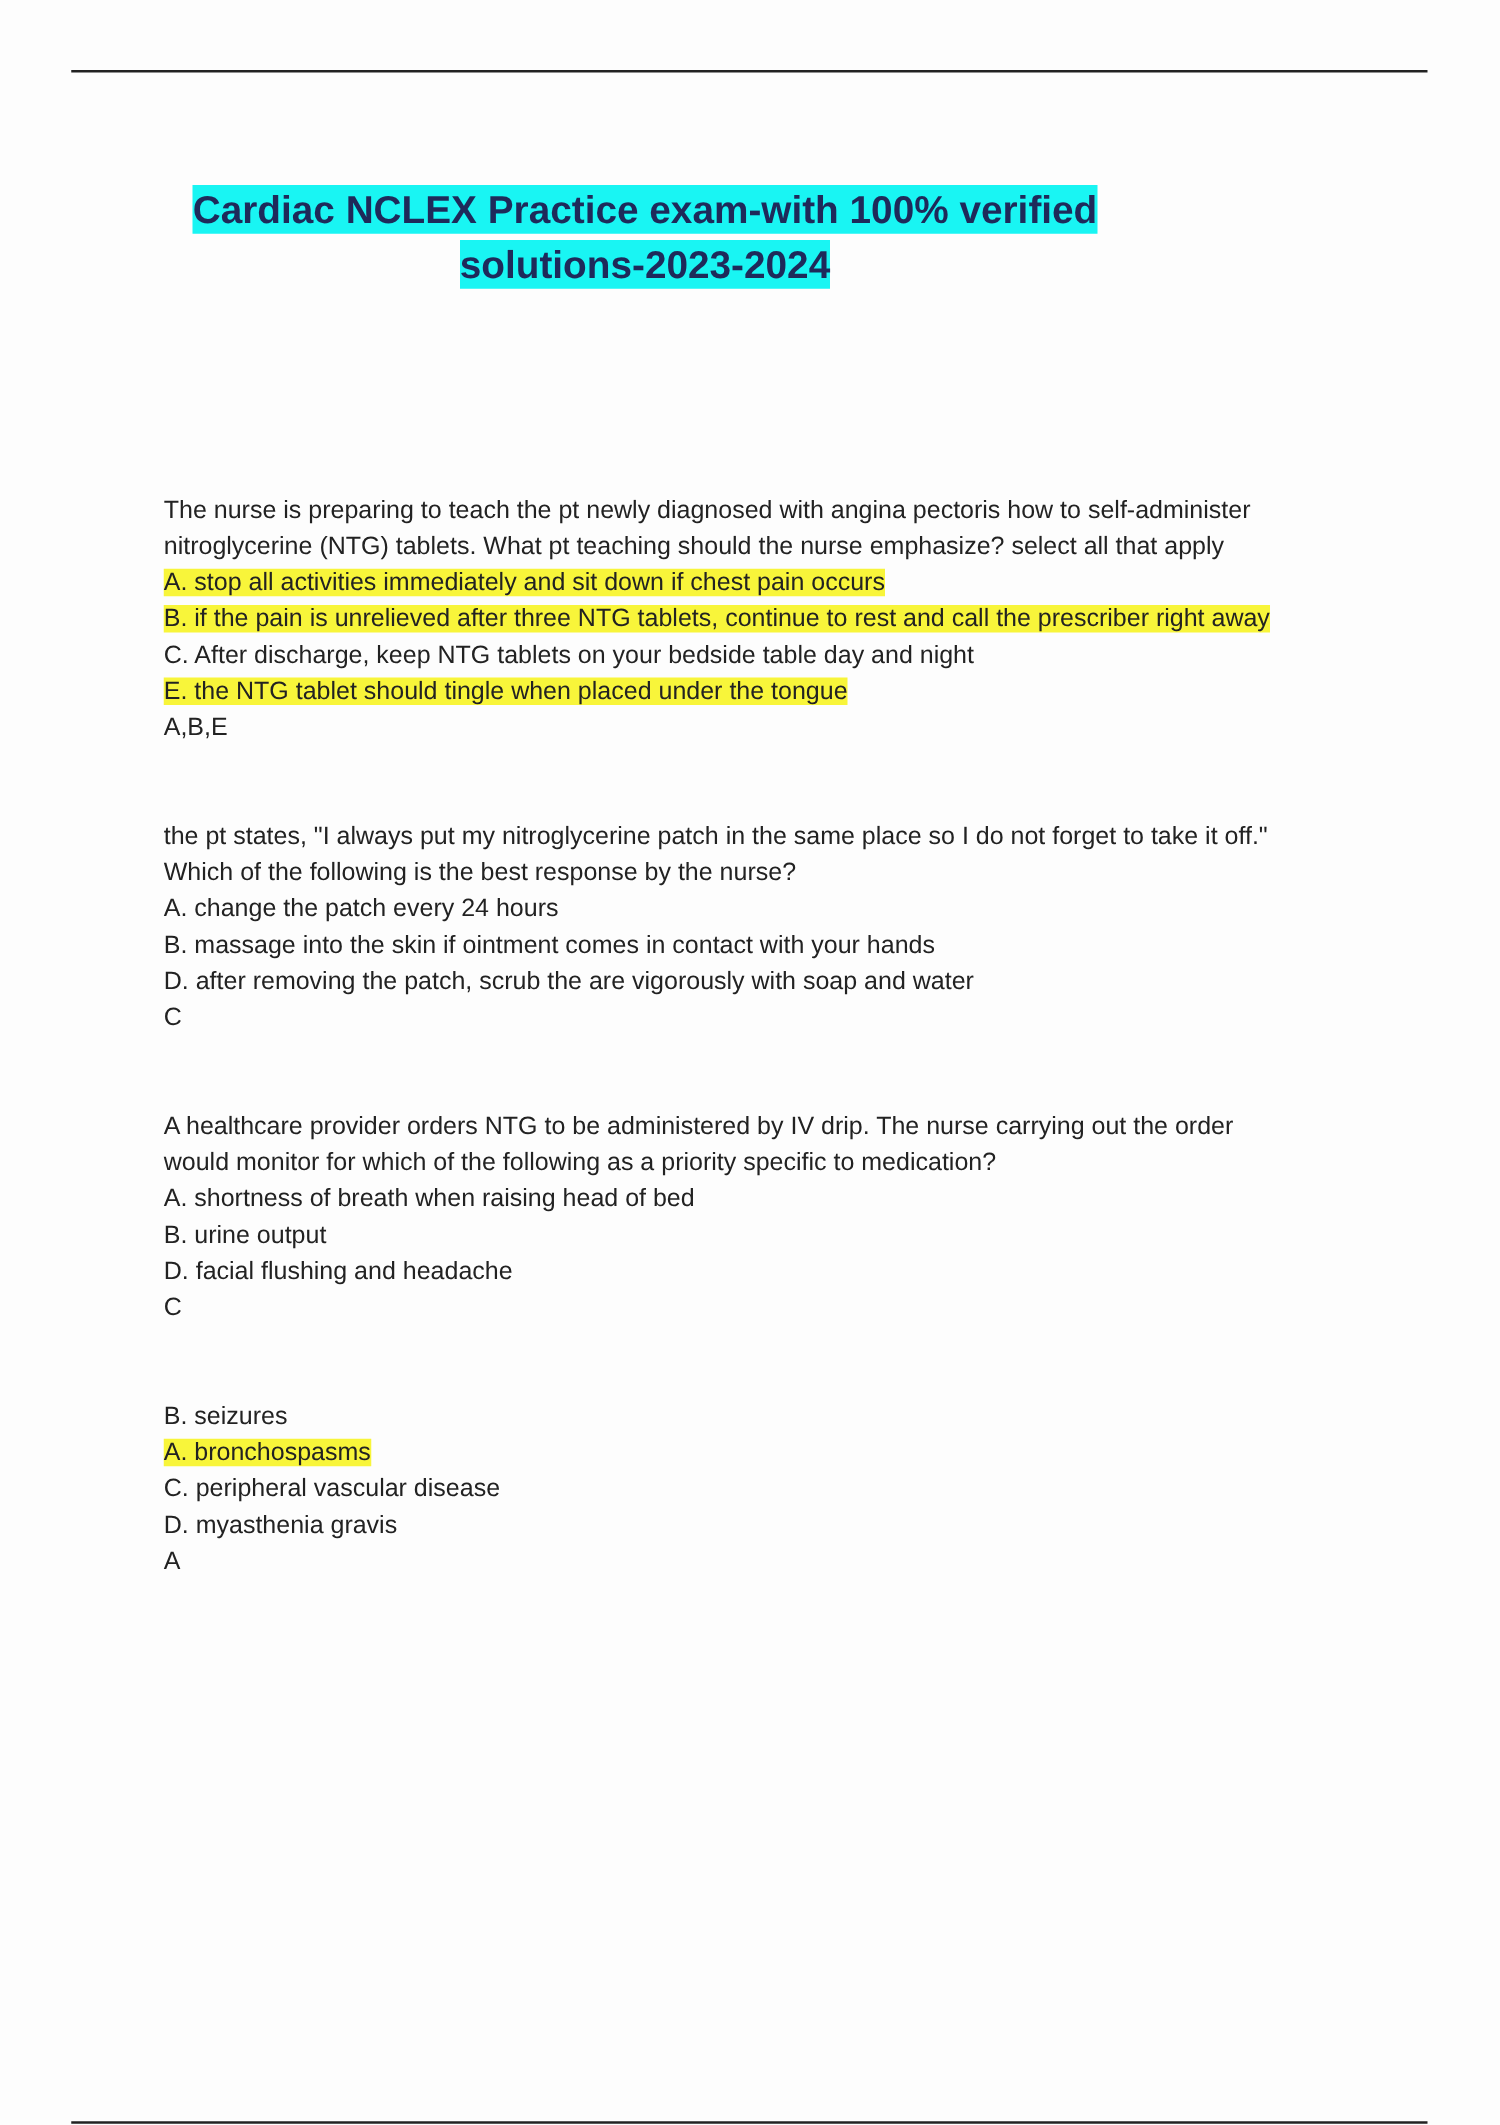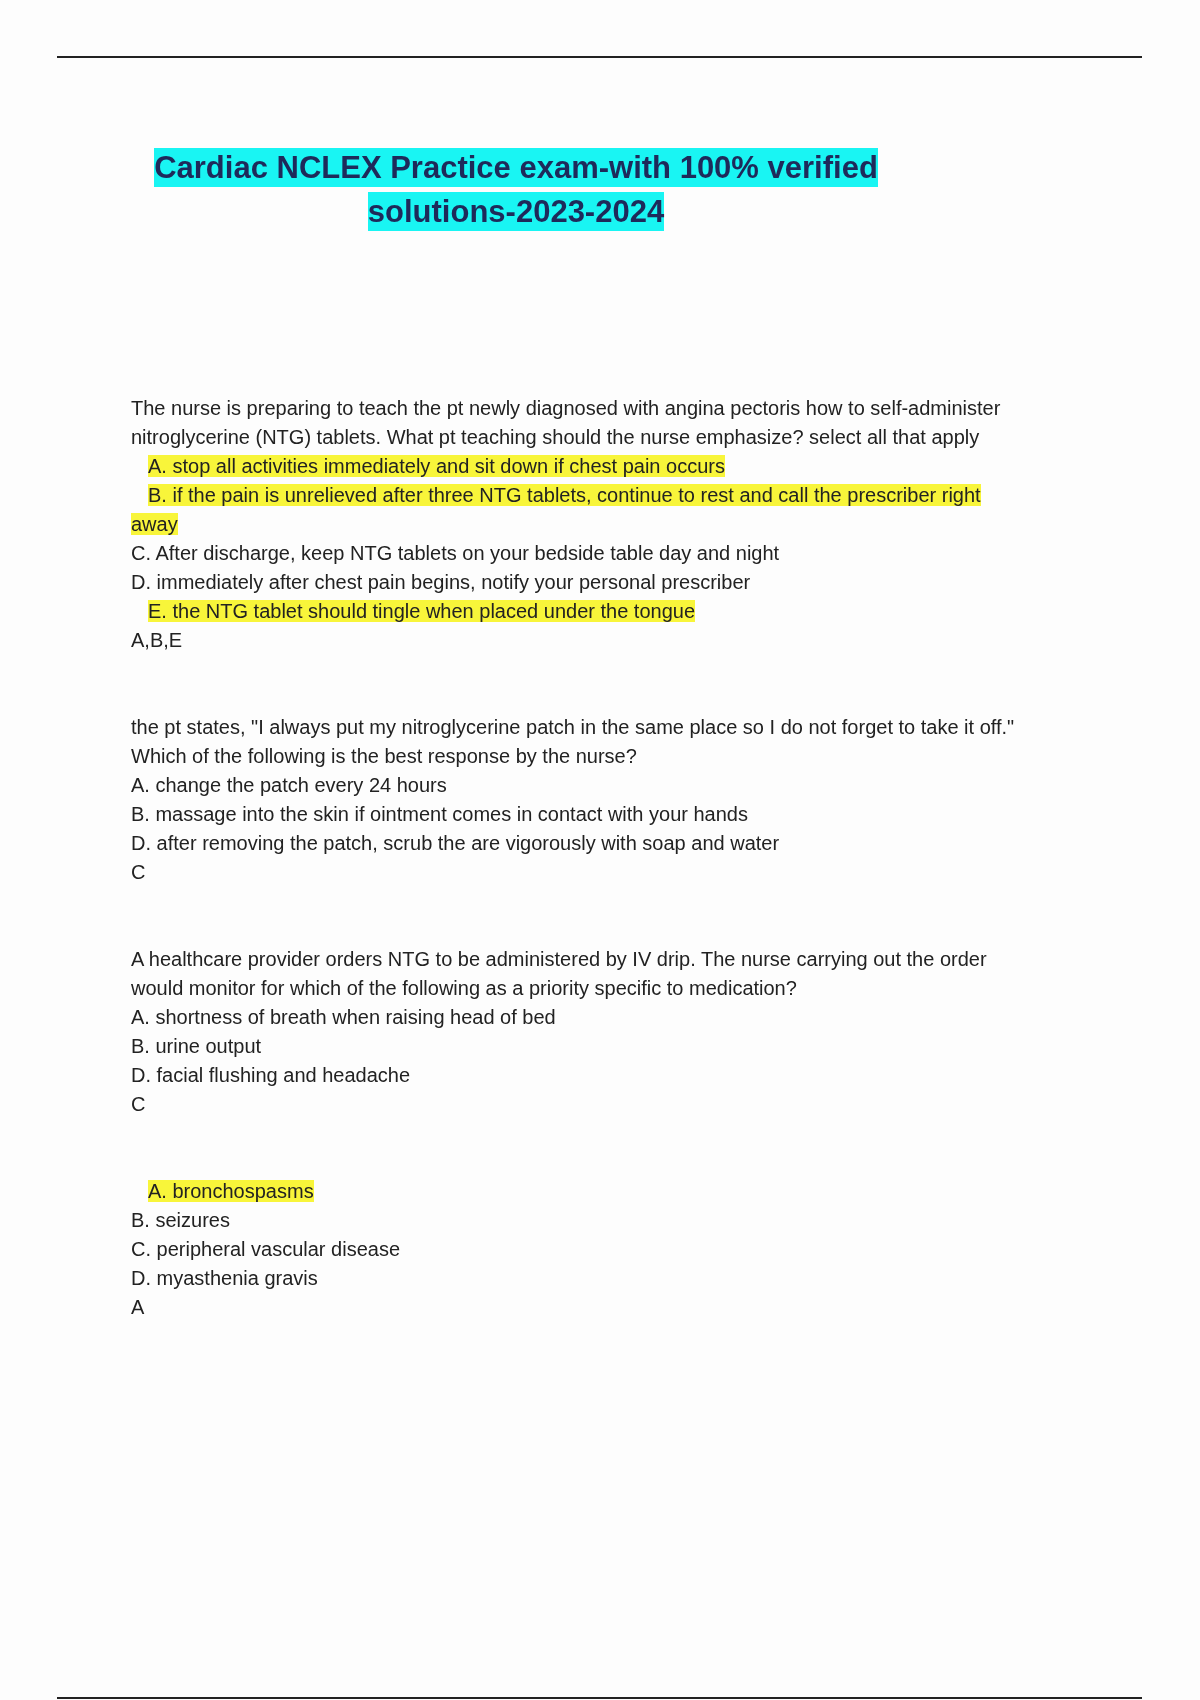--- a/index.html
+++ b/index.html
@@ -12,42 +12,41 @@
     .rule.top { top: 56px; }
     .rule.bottom { top: 1697px; }
     .title {
       position: absolute; top: 146px; left: 0; width: 1032px; text-align: center;
       font-weight: bold; font-size: 31px; line-height: 44px; color: #1e2a5a;
     }
     .title span { background: #19f5f3; padding: 2px 0; }
     .content { position: absolute; top: 394px; left: 131px; width: 900px; font-size: 20px; line-height: 29px; }
     .question { margin: 0; }
     .line { margin: 0; }
-    .hl { background: #f8f53a; margin-left: 17px; }
+    .hl { background: #f8f53a; }
     .qblock { margin-bottom: 58px; }
     .qblock:nth-child(2) { margin-bottom: 58px; }
   </style>
 </head>
 <body>
 
 <div class="rule top"></div>
 
 <div class="title">
   <span>Cardiac NCLEX Practice exam-with 100% verified</span><br>
   <span>solutions-2023-2024</span>
 </div>
 
 <div class="content">
 
   <div class="qblock">
     <p class="question">The nurse is preparing to teach the pt newly diagnosed with angina pectoris how to self-administer nitroglycerine (NTG) tablets. What pt teaching should the nurse emphasize? select all that apply</p>
     <p class="line"><span class="hl">A. stop all activities immediately and sit down if chest pain occurs</span></p>
     <p class="line"><span class="hl">B. if the pain is unrelieved after three NTG tablets, continue to rest and call the prescriber right away</span></p>
     <p class="line"><span>C. After discharge, keep NTG tablets on your bedside table day and night</span></p>
-    <p class="line"><span>D. immediately after chest pain begins, notify your personal prescriber</span></p>
     <p class="line"><span class="hl">E. the NTG tablet should tingle when placed under the tongue</span></p>
     <p class="line">A,B,E</p>
   </div>
 
   <div class="qblock">
     <p class="question">the pt states, "I always put my nitroglycerine patch in the same place so I do not forget to take it off." Which of the following is the best response by the nurse?</p>
     <p class="line"><span>A. change the patch every 24 hours</span></p>
     <p class="line"><span>B. massage into the skin if ointment comes in contact with your hands</span></p>
     <p class="line"><span>D. after removing the patch, scrub the are vigorously with soap and water</span></p>
     <p class="line">C</p>
@@ -55,21 +54,21 @@
 
   <div class="qblock">
     <p class="question">A healthcare provider orders NTG to be administered by IV drip. The nurse carrying out the order would monitor for which of the following as a priority specific to medication?</p>
     <p class="line"><span>A. shortness of breath when raising head of bed</span></p>
     <p class="line"><span>B. urine output</span></p>
     <p class="line"><span>D. facial flushing and headache</span></p>
     <p class="line">C</p>
   </div>
 
   <div class="qblock">
+    <p class="line"><span>B. seizures</span></p>
     <p class="line"><span class="hl">A. bronchospasms</span></p>
-    <p class="line"><span>B. seizures</span></p>
     <p class="line"><span>C. peripheral vascular disease</span></p>
     <p class="line"><span>D. myasthenia gravis</span></p>
     <p class="line">A</p>
   </div>
 </div>
 
 <div class="rule bottom"></div>
 
 </body></html>

